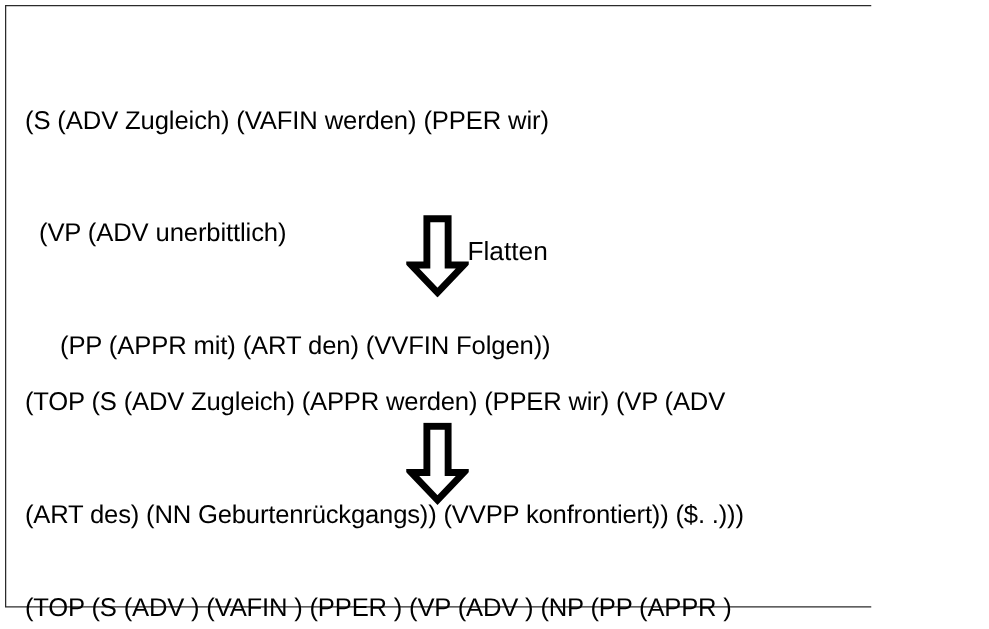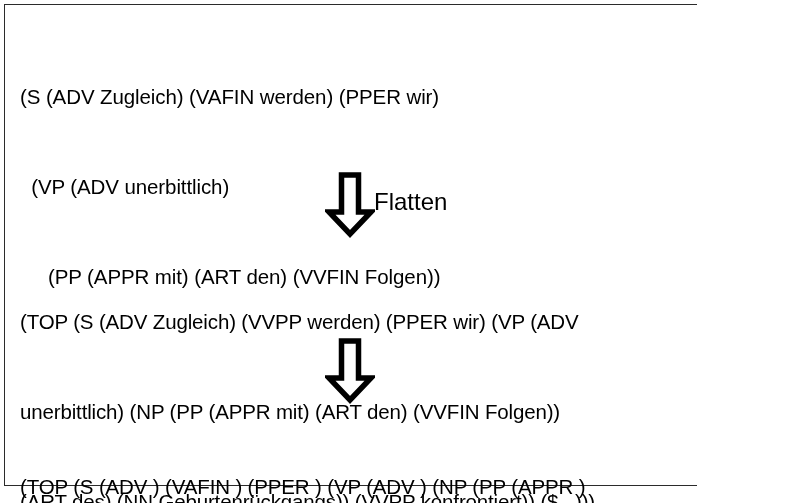--- a/index.html
+++ b/index.html
@@ -59,21 +59,21 @@
 
   
   .arrow-group {
     position: absolute;
   }
   .arrow-svg { display: block; }
   .arrow-label {
     position: absolute;
     color: #000000;
     font-family: "Liberation Sans", sans-serif;
-    font-size: 24px;
+    font-size: 21px;
     line-height: 21px;
     white-space: nowrap;
   }
 
   #arrow-flatten      { left: 325px; top: 172px; }
   #arrow-delexicalise { left: 325px; top: 338px; }
 
   #label-flatten      { left: 374px; top: 191px; }
   #label-delexicalise { left: 374px; top: 355px; }
 </style>
@@ -93,22 +93,21 @@
   </div>
 
   <div class="arrow-group" id="arrow-flatten">
     <svg class="arrow-svg" width="50" height="66" viewBox="0 0 50 66">
       <path d="M 16.5 3 L 33.5 3 L 33.5 40 L 46 40 L 25 62 L 4 40 L 16.5 40 Z" fill="#ffffff" stroke="#000000" stroke-width="5.5" stroke-linejoin="miter"></path>
     </svg>
   </div>
   <div class="arrow-label" id="label-flatten">Flatten</div>
 
   <div class="para-block" id="block-flattened">
-    <span class="para-line">(TOP (S (ADV Zugleich) (VVPP werden) (PPER wir) (VP (ADV</span>
-    <span class="para-line">unerbittlich) (NP (PP (APPR mit) (ART den) (VVFIN Folgen))</span>
+    <span class="para-line">(TOP (S (ADV Zugleich) (APPR werden) (PPER wir) (VP (ADV</span>
     <span class="para-line">(ART des) (NN Geburtenrückgangs)) (VVPP konfrontiert)) ($. .)))</span>
   </div>
 
   <div class="arrow-group" id="arrow-delexicalise">
     <svg class="arrow-svg" width="50" height="66" viewBox="0 0 50 66">
       <path d="M 16.5 3 L 33.5 3 L 33.5 40 L 46 40 L 25 62 L 4 40 L 16.5 40 Z" fill="#ffffff" stroke="#000000" stroke-width="5.5" stroke-linejoin="miter"></path>
     </svg>
   </div>
 
   <div class="para-block" id="block-delexicalised">

